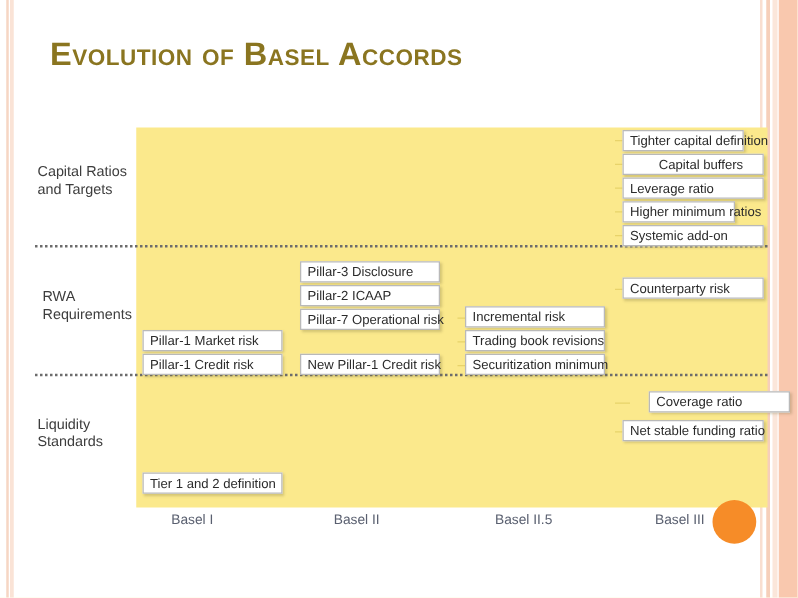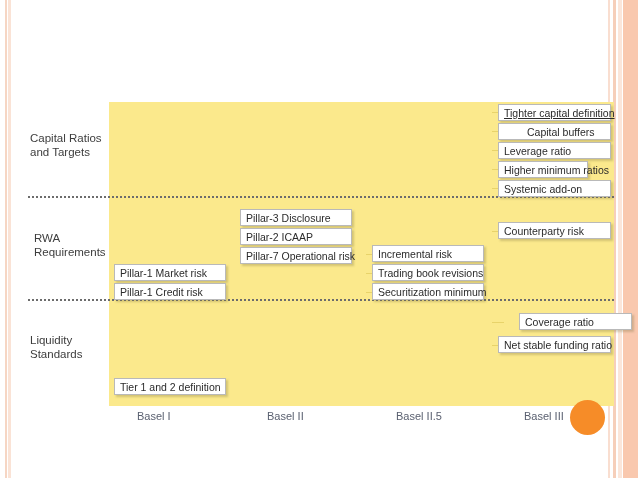--- a/index.html
+++ b/index.html
@@ -147,57 +147,59 @@
 
 <div id="slide">
 
   <div class="edge-left-a"></div>
   <div class="edge-left-b"></div>
   <div class="edge-right-a"></div>
   <div class="edge-right-b"></div>
   <div class="edge-right-c"></div>
   <div class="edge-right-d"></div>
 
+  <div id="title">Evolution of Basel Accords</div>
 
   <div id="plot"></div>
 
   <div class="band-divider" id="divider-1"></div>
   <div class="band-divider" id="divider-2"></div>
 
   <div class="row-label" id="label-capital">
     <div>Capital Ratios</div>
     <div>and Targets</div>
   </div>
   <div class="row-label" id="label-rwa">
     <div>RWA</div>
     <div>Requirements</div>
   </div>
   <div class="row-label" id="label-liquidity">
     <div>Liquidity</div>
     <div>Standards</div>
   </div>
 
   <div class="stub" style="left:492px; top:112px; width:12px;"></div>
-  <div class="box" style="left:498px; top:104px; width:113px;text-decoration:underline;">Tighter capital definition</div>
+  <div class="box" style="left:498px; top:104px; width:97px;">Tighter capital definition</div>
 
   <div class="stub" style="left:492px; top:131px; width:12px;"></div>
   <div class="box" style="left:498px; top:123px; width:113px;padding-left:28px;">Capital buffers</div>
 
   <div class="stub" style="left:492px; top:150px; width:12px;"></div>
   <div class="box" style="left:498px; top:142px; width:113px;">Leverage ratio</div>
 
   <div class="stub" style="left:492px; top:169px; width:12px;"></div>
   <div class="box" style="left:498px; top:161px; width:90px;">Higher minimum ratios</div>
 
   <div class="stub" style="left:492px; top:188px; width:12px;"></div>
   <div class="box" style="left:498px; top:180px; width:113px;">Systemic add-on</div>
 
   <div class="box" style="left:240px; top:209px; width:112px;">Pillar-3 Disclosure</div>
   <div class="box" style="left:240px; top:228px; width:112px;">Pillar-2 ICAAP</div>
   <div class="box" style="left:240px; top:247px; width:112px;">Pillar-7 Operational risk</div>
+  <div class="box" style="left:240px; top:283px; width:112px;">New Pillar-1 Credit risk</div>
 
   <div class="box" style="left:114px; top:264px; width:112px;">Pillar-1 Market risk</div>
   <div class="box" style="left:114px; top:283px; width:112px;">Pillar-1 Credit risk</div>
 
   <div class="stub" style="left:366px; top:254px; width:10px;"></div>
   <div class="box" style="left:372px; top:245px; width:112px;">Incremental risk</div>
   <div class="stub" style="left:366px; top:273px; width:10px;"></div>
   <div class="box" style="left:372px; top:264px; width:112px;">Trading book revisions</div>
   <div class="stub" style="left:366px; top:292px; width:10px;"></div>
   <div class="box" style="left:372px; top:283px; width:112px;">Securitization minimum</div>

